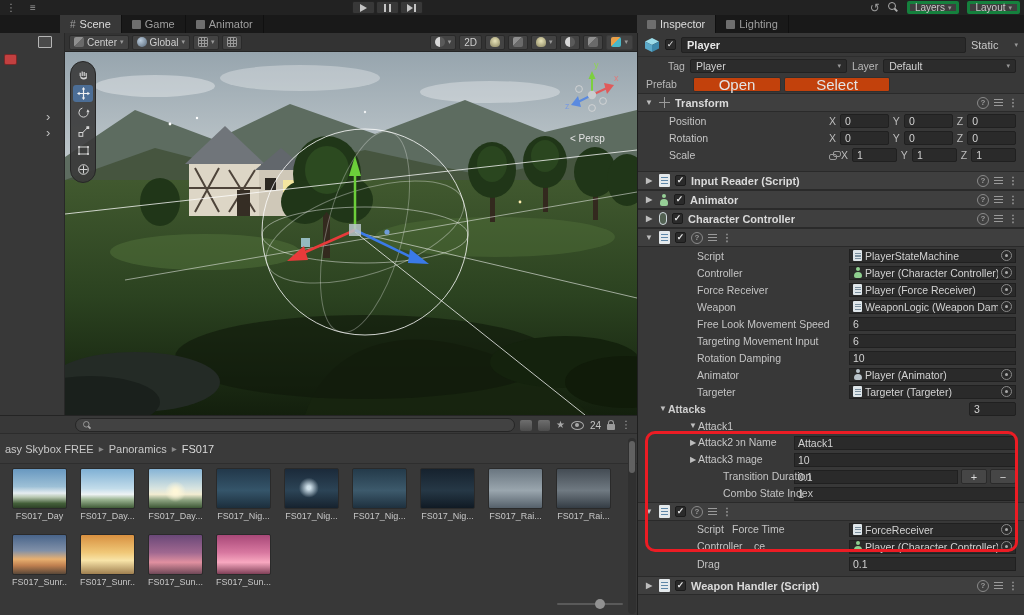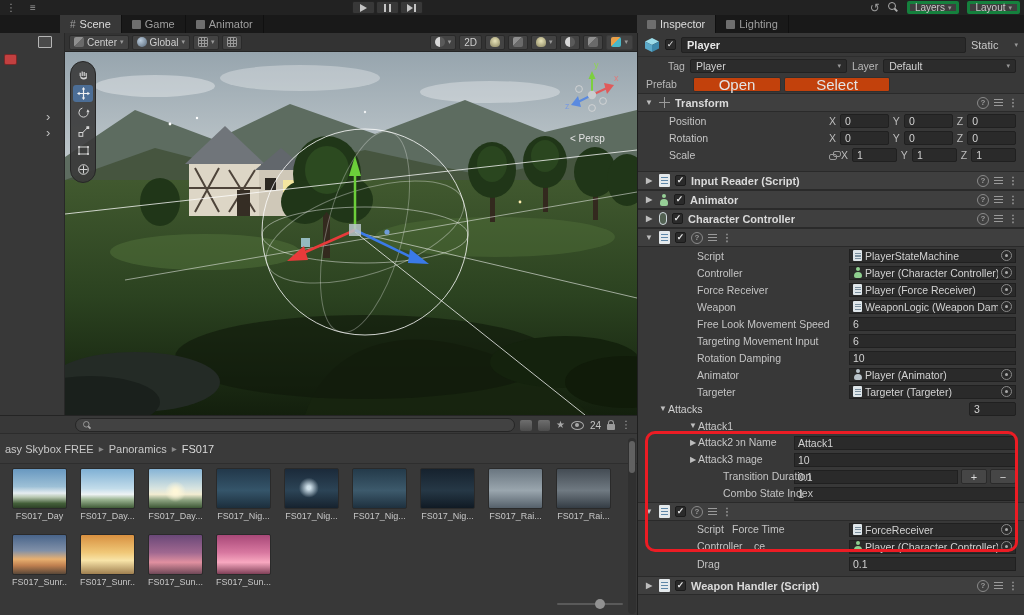--- a/index.html
+++ b/index.html
@@ -145,21 +145,21 @@
   .mi-person::after{content:"";position:absolute;left:.5px;bottom:0;width:8px;height:6px;border-radius:4px 4px 2px 2px;background:#8fcf8f}
   .mi-person.gray::before,.mi-person.gray::after{background:#b9c3ca}
   .axes{display:flex;align-items:center;gap:4px;flex:1}
   .axl{color:#bdbdbd;font-size:10.5px;flex:none}
   .axf{flex:1;height:14px;background:#2a2a2a;border:1px solid #202020;border-radius:2px;display:flex;align-items:center;padding:0 4px;font-size:10.5px;color:#d2d2d2}
   .linkic{width:10px;height:10px;position:relative;flex:none;margin-right:-2px}
   .linkic::before,.linkic::after{content:"";position:absolute;width:6px;height:4px;border:1.2px solid #9a9a9a;border-radius:2px}
   .linkic::before{left:0;top:4px}.linkic::after{left:4px;top:1px}
   .gap8{height:8px}.gap4{height:4px}
   .attacksrow{padding-left:20px}
-  .attacksrow .lbl{flex:1;width:auto;font-weight:normal;color:#cfcfcf}
+  .attacksrow .lbl{flex:1;width:auto;font-weight:bold;color:#cfcfcf}
   .szfield{width:47px;flex:none;height:14px;background:#2a2a2a;border:1px solid #202020;border-radius:2px;display:flex;align-items:center;padding:0 4px;color:#d2d2d2;font-size:10.5px}
   .arow{display:flex;align-items:center;height:17px;padding:0 8px 0 50px}
   .albl{font-size:10.5px;color:#c8c8c8;white-space:nowrap}
   .awrap{position:relative;width:106px;height:15px;flex:none}
   .awrap .frag{position:absolute;left:35px;top:1px;font-size:10.5px;color:#c4c4c4;white-space:nowrap;z-index:1}
   .awrap .aover{position:absolute;left:0;top:0;display:flex;align-items:center;background:#383838;padding:1px 3px 1px 0;z-index:2}
   .awrap .lone{position:absolute;left:35px;top:1px;font-size:10.5px;color:#c4c4c4;white-space:nowrap}
   .pm{width:26px;height:15px;background:#464646;border:1px solid #2a2a2a;border-radius:2px;color:#ddd;font-size:11px;display:flex;align-items:center;justify-content:center;flex:none;margin-left:3px}
   .lblwrap{position:relative;width:152px;height:15px;flex:none}
   .lblwrap .l0{position:absolute;left:0;top:1px;font-size:10.5px;color:#c4c4c4;background:#383838;padding-right:3px;z-index:2;white-space:nowrap}

